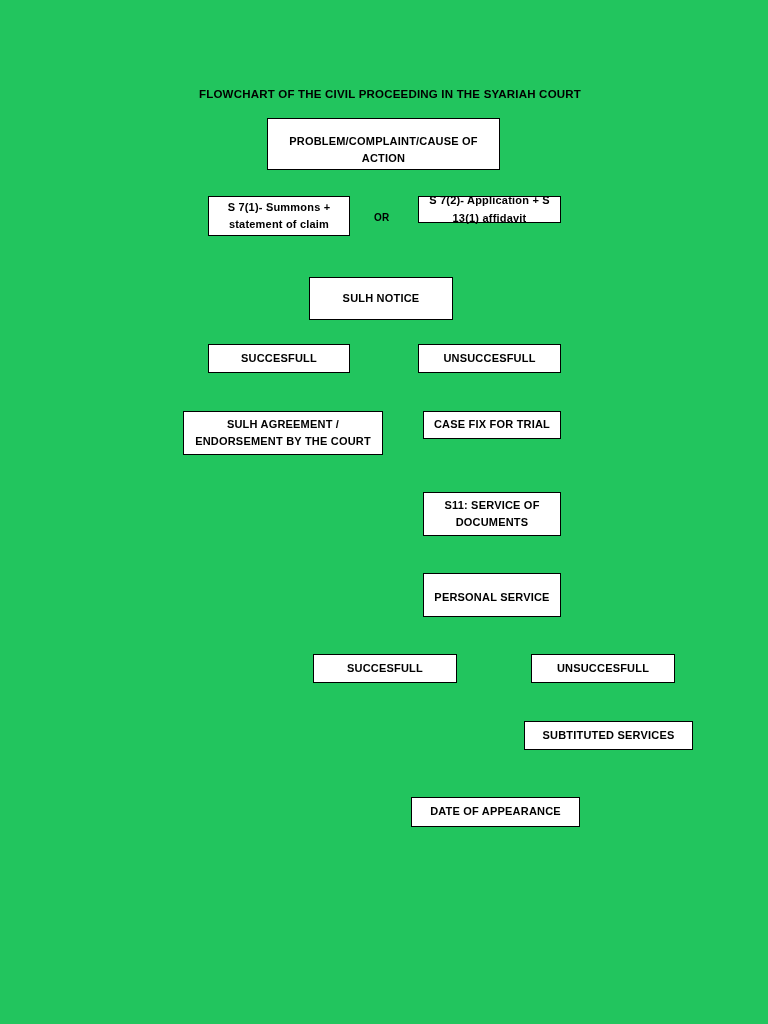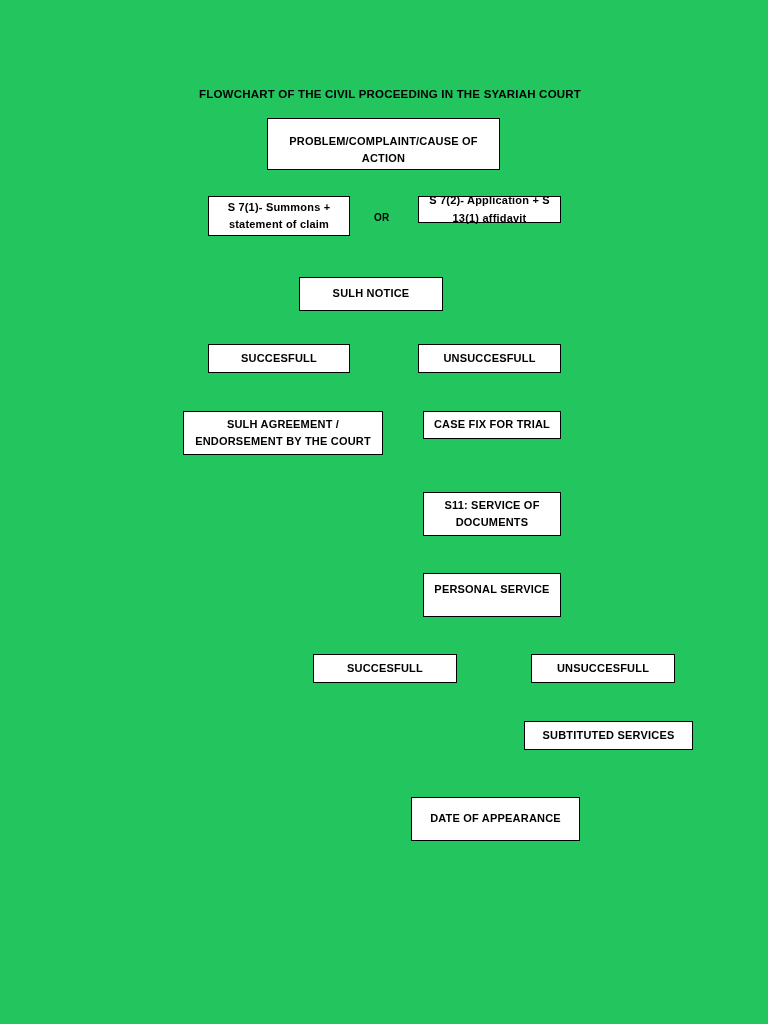--- a/index.html
+++ b/index.html
@@ -78,21 +78,21 @@
   <div class="node mixed-case" style="left:208px; top:196px; width:142px; height:40px;">
     <span class="node-text">S 7(1)- Summons + statement of claim</span>
   </div>
 
   <div class="connector-label" style="left:374px; top:212px;">OR</div>
 
   <div class="node mixed-case" style="left:418px; top:196px; width:143px; height:27px;">
     <span class="node-text">S 7(2)- Application + S 13(1) affidavit</span>
   </div>
 
-  <div class="node" style="left:299px; top:277px; width:144px; height:34px;">
+  <div class="node" style="left:309px; top:277px; width:144px; height:43px;">
     <span class="node-text">SULH NOTICE</span>
   </div>
 
   <div class="node" style="left:208px; top:344px; width:142px; height:29px;">
     <span class="node-text">SUCCESFULL</span>
   </div>
 
   <div class="node" style="left:418px; top:344px; width:143px; height:29px;">
     <span class="node-text">UNSUCCESFULL</span>
   </div>
@@ -102,33 +102,33 @@
   </div>
 
   <div class="node" style="left:423px; top:411px; width:138px; height:28px;justify-content:flex-end;">
     <span class="node-text">CASE FIX FOR TRIAL</span>
   </div>
 
   <div class="node" style="left:423px; top:492px; width:138px; height:44px;">
     <span class="node-text">S11: SERVICE OF DOCUMENTS</span>
   </div>
 
-  <div class="node top-aligned" style="left:423px; top:573px; width:138px; height:44px;">
+  <div class="node top-aligned" style="left:423px; top:573px; width:138px; height:44px;align-items:center;">
     <span class="node-text">PERSONAL SERVICE</span>
   </div>
 
   <div class="node" style="left:313px; top:654px; width:144px; height:29px;">
     <span class="node-text">SUCCESFULL</span>
   </div>
 
   <div class="node" style="left:531px; top:654px; width:144px; height:29px;">
     <span class="node-text">UNSUCCESFULL</span>
   </div>
 
   <div class="node" style="left:524px; top:721px; width:169px; height:29px;">
     <span class="node-text">SUBTITUTED SERVICES</span>
   </div>
 
-  <div class="node" style="left:411px; top:797px; width:169px; height:44px;">
+  <div class="node" style="left:411px; top:797px; width:169px; height:30px;">
     <span class="node-text">DATE OF APPEARANCE</span>
   </div>
 
 </div>
 
 </body></html>

